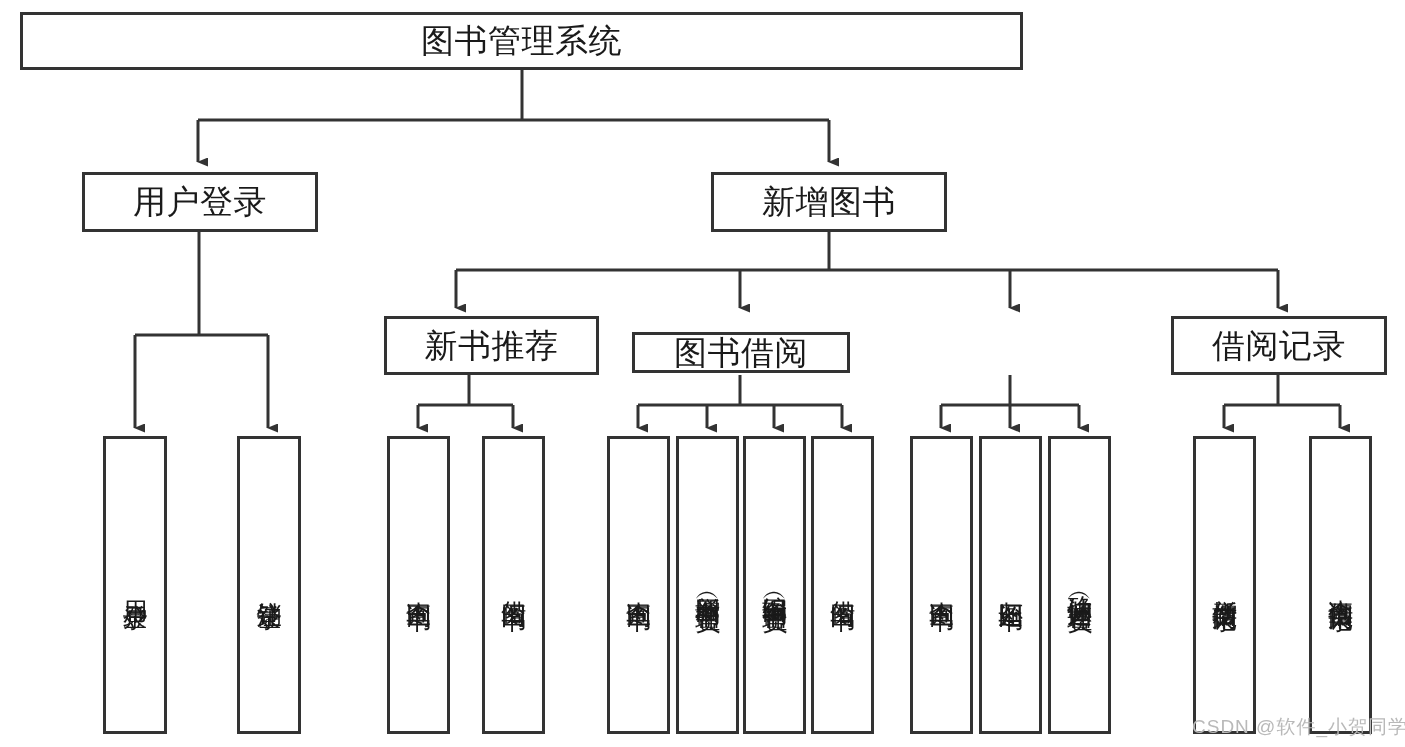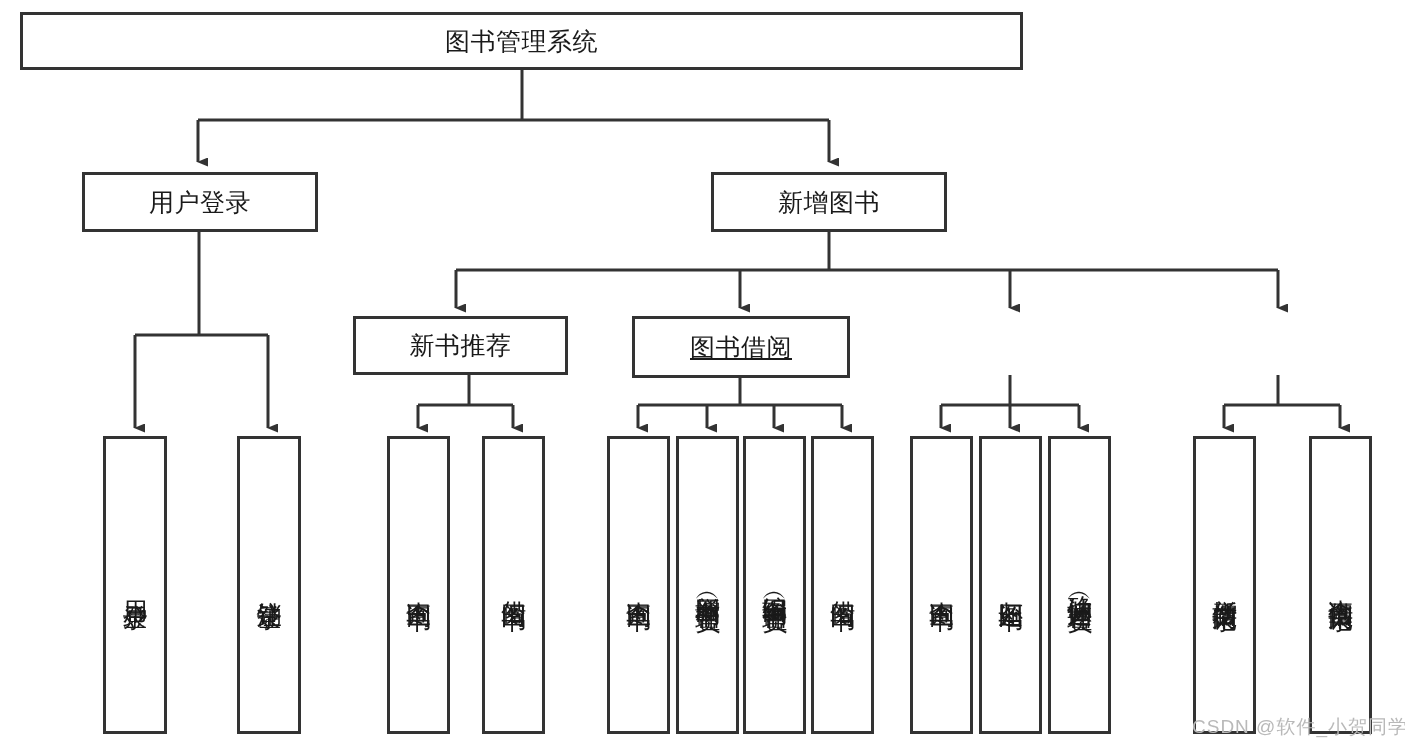--- a/index.html
+++ b/index.html
@@ -29,21 +29,21 @@
     box-sizing: border-box;
     border: 3px solid #333333;
     background: #ffffff;
     color: #1a1a1a;
     display: flex;
     align-items: center;
     justify-content: center;
     text-align: center;
   }
   .node.horizontal {
-    font-size: 25px;
+    font-size: 33px;
     line-height: 1.15;
     letter-spacing: 0.5px;
   }
   .node.vertical {
     writing-mode: vertical-rl;
     text-orientation: upright;
     font-size: 25px;
     line-height: 1.18;
     letter-spacing: 2px;
     padding: 4px 0;
@@ -121,25 +121,28 @@
     <span class="label">图书管理系统</span>
   </div>
 
   <div class="node horizontal" style="left:82px; top:172px; width:236px; height:60px;">
     <span class="label">用户登录</span>
   </div>
   <div class="node horizontal" style="left:711px; top:172px; width:236px; height:60px;">
     <span class="label">新增图书</span>
   </div>
 
-  <div class="node horizontal" style="left:353px; top:316px; width:215px; height:59px;align-items:center;">
+  <div class="node horizontal" style="left:384px; top:316px; width:215px; height:59px;align-items:center;">
     <span class="label">新书推荐</span>
   </div>
-  <div class="node horizontal" style="left:632px; top:316px; width:218px; height:62px;text-decoration:underline;">
+  <div class="node horizontal" style="left:632px; top:332px; width:218px; height:41px;">
     <span class="label">图书借阅</span>
+  </div>
+  <div class="node horizontal" style="left:1171px; top:316px; width:216px; height:59px;">
+    <span class="label">借阅记录</span>
   </div>
 
   <div class="node vertical" style="left:103px; top:436px; width:64px; height:298px;">
     <span class="label">用户登录</span>
   </div>
   <div class="node vertical" style="left:237px; top:436px; width:64px; height:298px;">
     <span class="label">注销登录</span>
   </div>
 
   <div class="node vertical" style="left:387px; top:436px; width:63px; height:298px;">

